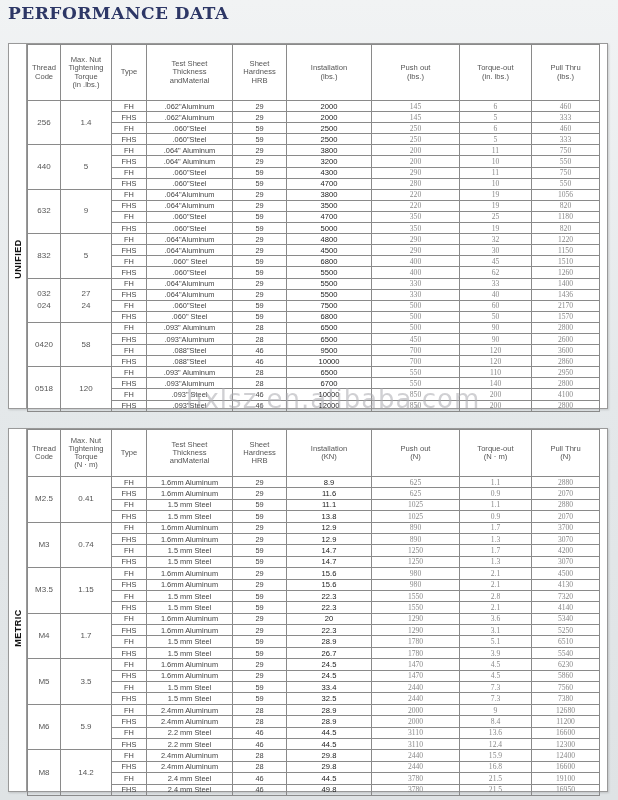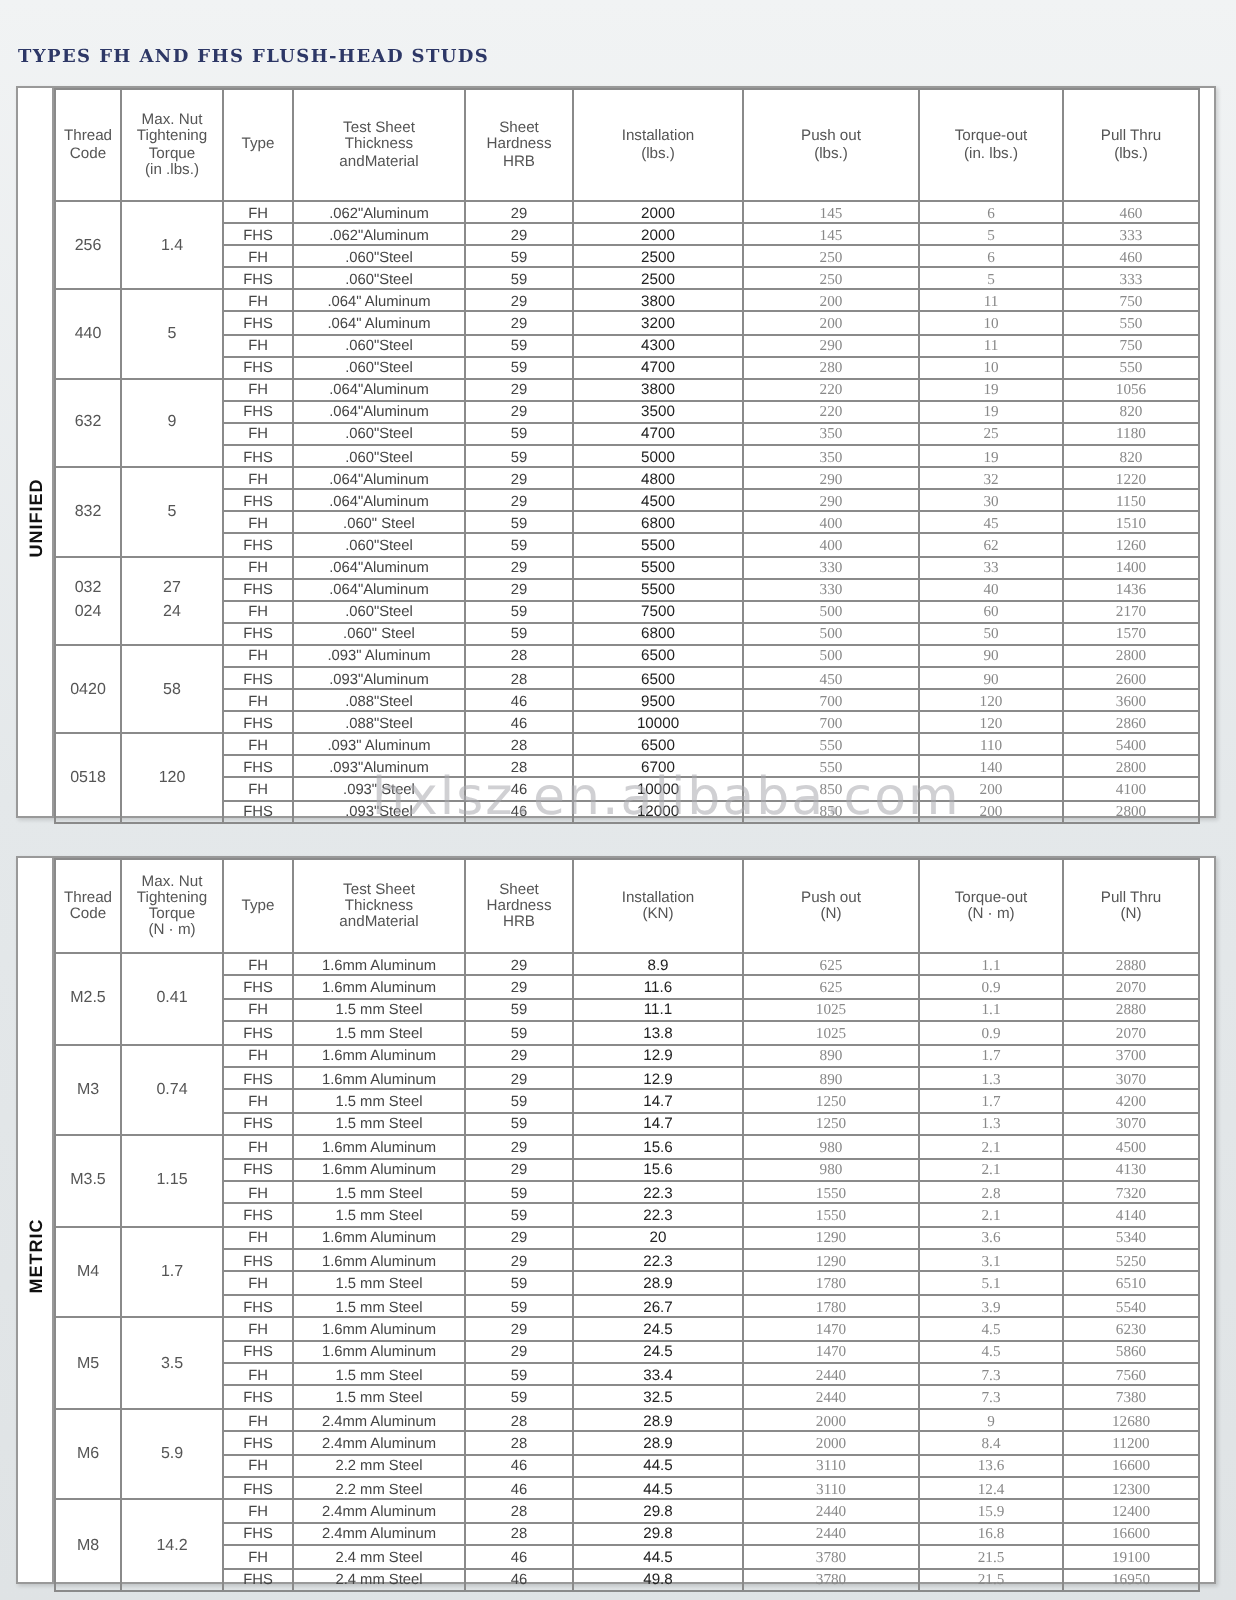--- a/index.html
+++ b/index.html
@@ -73,21 +73,21 @@
     font-size: 26px; color: rgba(170,170,175,0.55);
     letter-spacing: 1px; pointer-events: none;
     font-family: "DejaVu Sans", sans-serif;
   }
   .stacked span { display: block; line-height: 12px; }
 </style>
 </head>
 <body>
 
 <div class="page">
-  <div class="subtitle">TYPES FH AND FHS FLUSH-HEAD STUDS</div>
+  <div class="title">PERFORMANCE DATA</div>
 
   <div class="panel-wrap unified">
     <div class="side-label">
       <span>UNIFIED</span>
     </div>
     <table style="width: 572px;">
         <colgroup>
           <col style="width: 33px;">
           <col style="width: 51px;">
           <col style="width: 35px;">
@@ -402,21 +402,21 @@
             </td>
             <td class="torque stacked" rowspan="4">
               <span>120</span>
             </td>
             <td class="type">FH</td>
             <td class="sheet">.093" Aluminum</td>
             <td class="hrb">28</td>
             <td class="inst">6500</td>
             <td class="serif">550</td>
             <td class="serif">110</td>
-            <td class="serif">5400</td>
+            <td class="serif">2950</td>
           </tr>
           <tr style="height: 11.1px;">
             <td class="type">FHS</td>
             <td class="sheet">.093"Aluminum</td>
             <td class="hrb">28</td>
             <td class="inst">6700</td>
             <td class="serif">550</td>
             <td class="serif">140</td>
             <td class="serif">2800</td>
           </tr>

